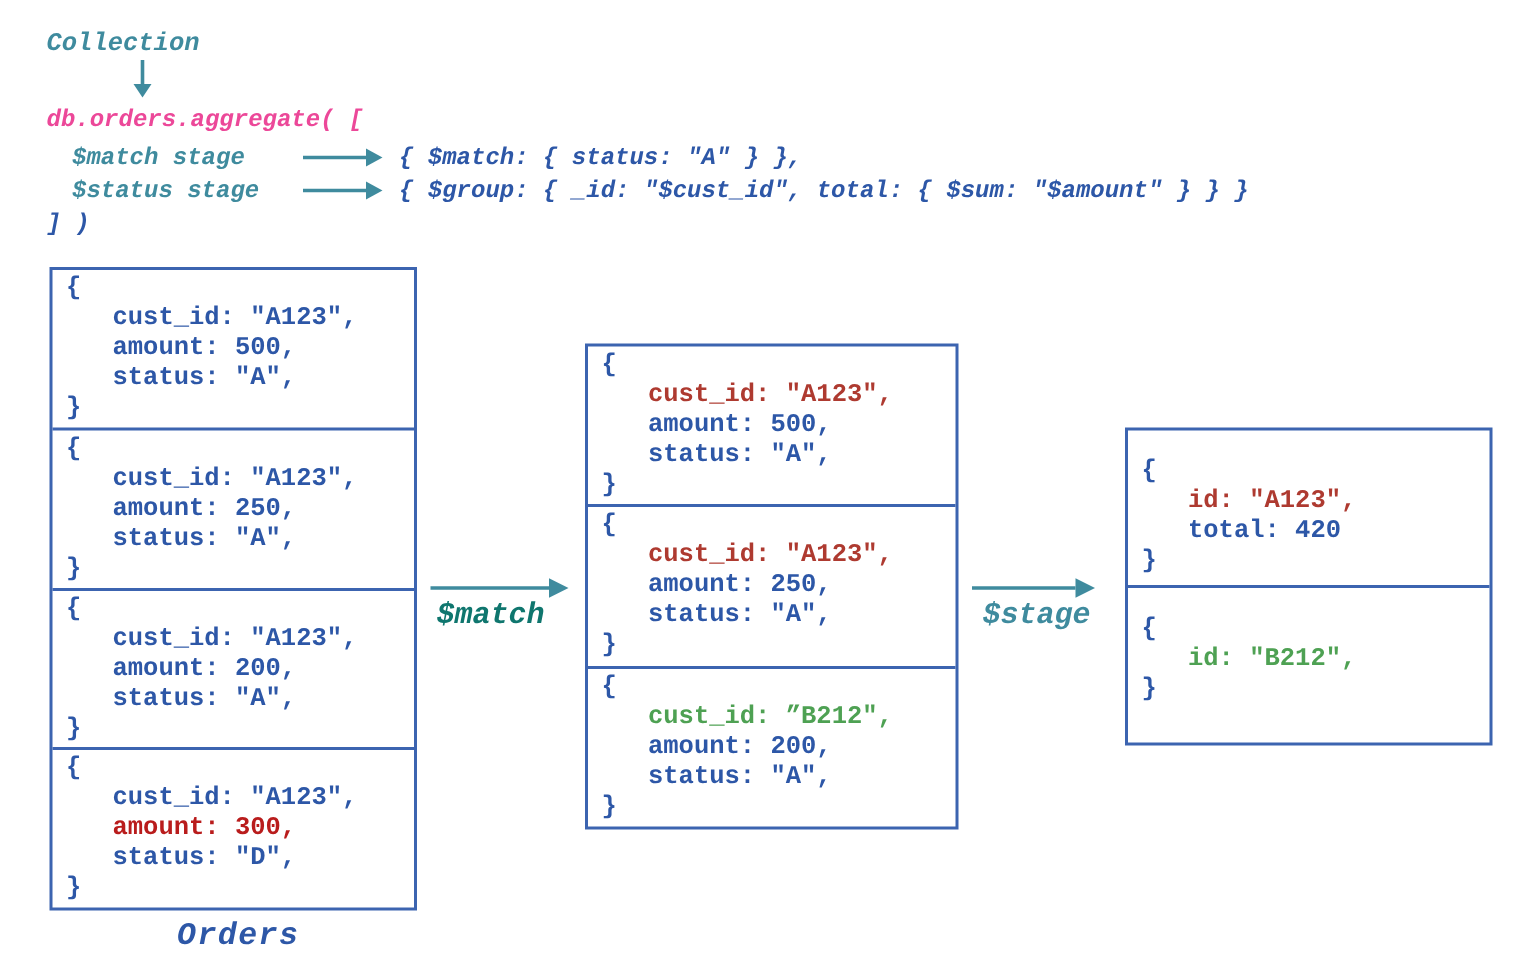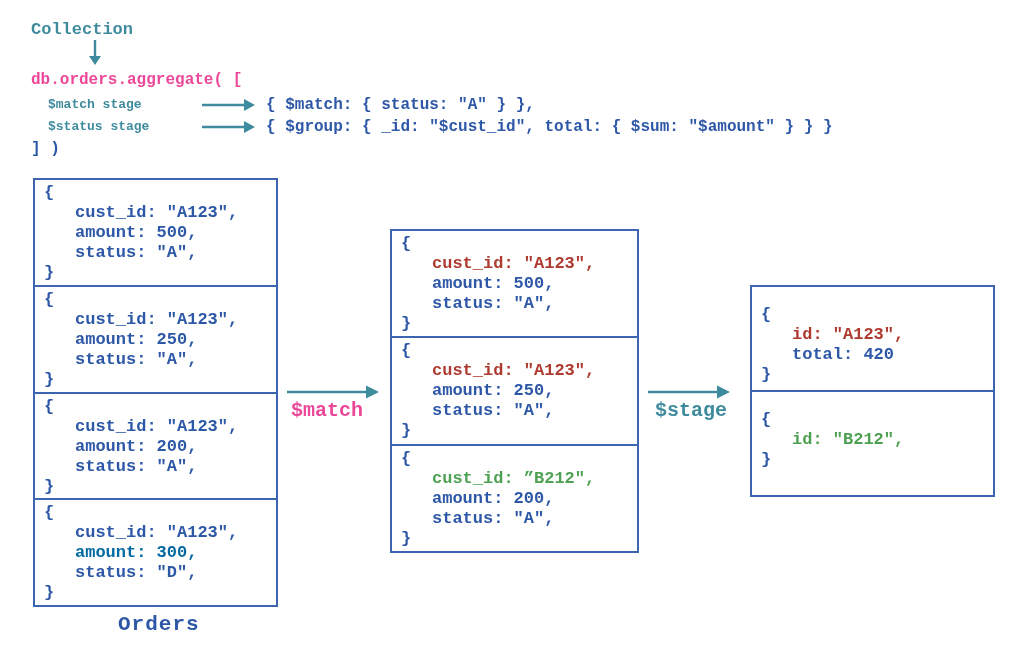--- a/index.html
+++ b/index.html
@@ -4,24 +4,24 @@
 <style>
   html,body{margin:0;padding:0;background:#ffffff;}
   .canvas{
     position:relative;
     width:1024px;height:648px;
     background:#ffffff;
     font-family:"Liberation Mono","DejaVu Sans Mono",monospace;
     font-weight:700;
     overflow:hidden;
   }
-  .abs{position:absolute;white-space:pre;}
+  .abs{position:absolute;white-space:pre;font-style:italic;}
   .hdr{font-size:16px;line-height:18px;}
   .collection{font-size:17px;}
-  .stage-label{font-size:13px;}
+  .stage-label{font-size:16px;}
   .pipe-label{font-size:20px;}
   .orders-label{font-size:21px;letter-spacing:1px;}
   .doc-box{
     position:absolute;
     border:2px solid #3c64b0;
     display:flex;flex-direction:column;
     box-sizing:border-box;
     background:#ffffff;
   }
   .doc-cell{
@@ -87,33 +87,33 @@
     <div class="doc-cell">
       <div class="ln" style="color: rgb(45, 87, 167);">{</div>
       <div class="ln ind" style="color: rgb(45, 87, 167);">cust_id: "A123",</div>
       <div class="ln ind" style="color: rgb(45, 87, 167);">amount: 200,</div>
       <div class="ln ind" style="color: rgb(45, 87, 167);">status: "A",</div>
       <div class="ln" style="color: rgb(45, 87, 167);">}</div>
     </div>
     <div class="doc-cell">
       <div class="ln" style="color: rgb(45, 87, 167);">{</div>
       <div class="ln ind" style="color: rgb(45, 87, 167);">cust_id: "A123",</div>
-      <div class="ln ind" style="color: #0369a1;">amount: 300,</div>
+      <div class="ln ind" style="color: #b91c1c;">amount: 300,</div>
       <div class="ln ind" style="color: rgb(45, 87, 167);">status: "D",</div>
       <div class="ln" style="color: rgb(45, 87, 167);">}</div>
     </div>
   </div>
 
   <div class="abs orders-label" style="left: 118px; top: 613px; color: rgb(45, 87, 167);">Orders</div>
 
   <svg class="arrow" style="left:287px;top:384px;" width="94" height="16">
     <line x1="0" y1="8" x2="79" y2="8"></line>
     <polygon points="79,1.5 79,14.5 92,8"></polygon>
   </svg>
-  <div class="abs pipe-label" style="left: 291px; top: 399px; color: #ec4899;">$match</div>
+  <div class="abs pipe-label" style="left: 291px; top: 399px; color: #0f766e;">$match</div>
 
   <div class="doc-box" style="left:390px;top:229px;width:249px;height:324px;">
     <div class="doc-cell">
       <div class="ln" style="color: rgb(45, 87, 167);">{</div>
       <div class="ln ind" style="color: rgb(174, 58, 48);">cust_id: "A123",</div>
       <div class="ln ind" style="color: rgb(45, 87, 167);">amount: 500,</div>
       <div class="ln ind" style="color: rgb(45, 87, 167);">status: "A",</div>
       <div class="ln" style="color: rgb(45, 87, 167);">}</div>
     </div>
     <div class="doc-cell">

